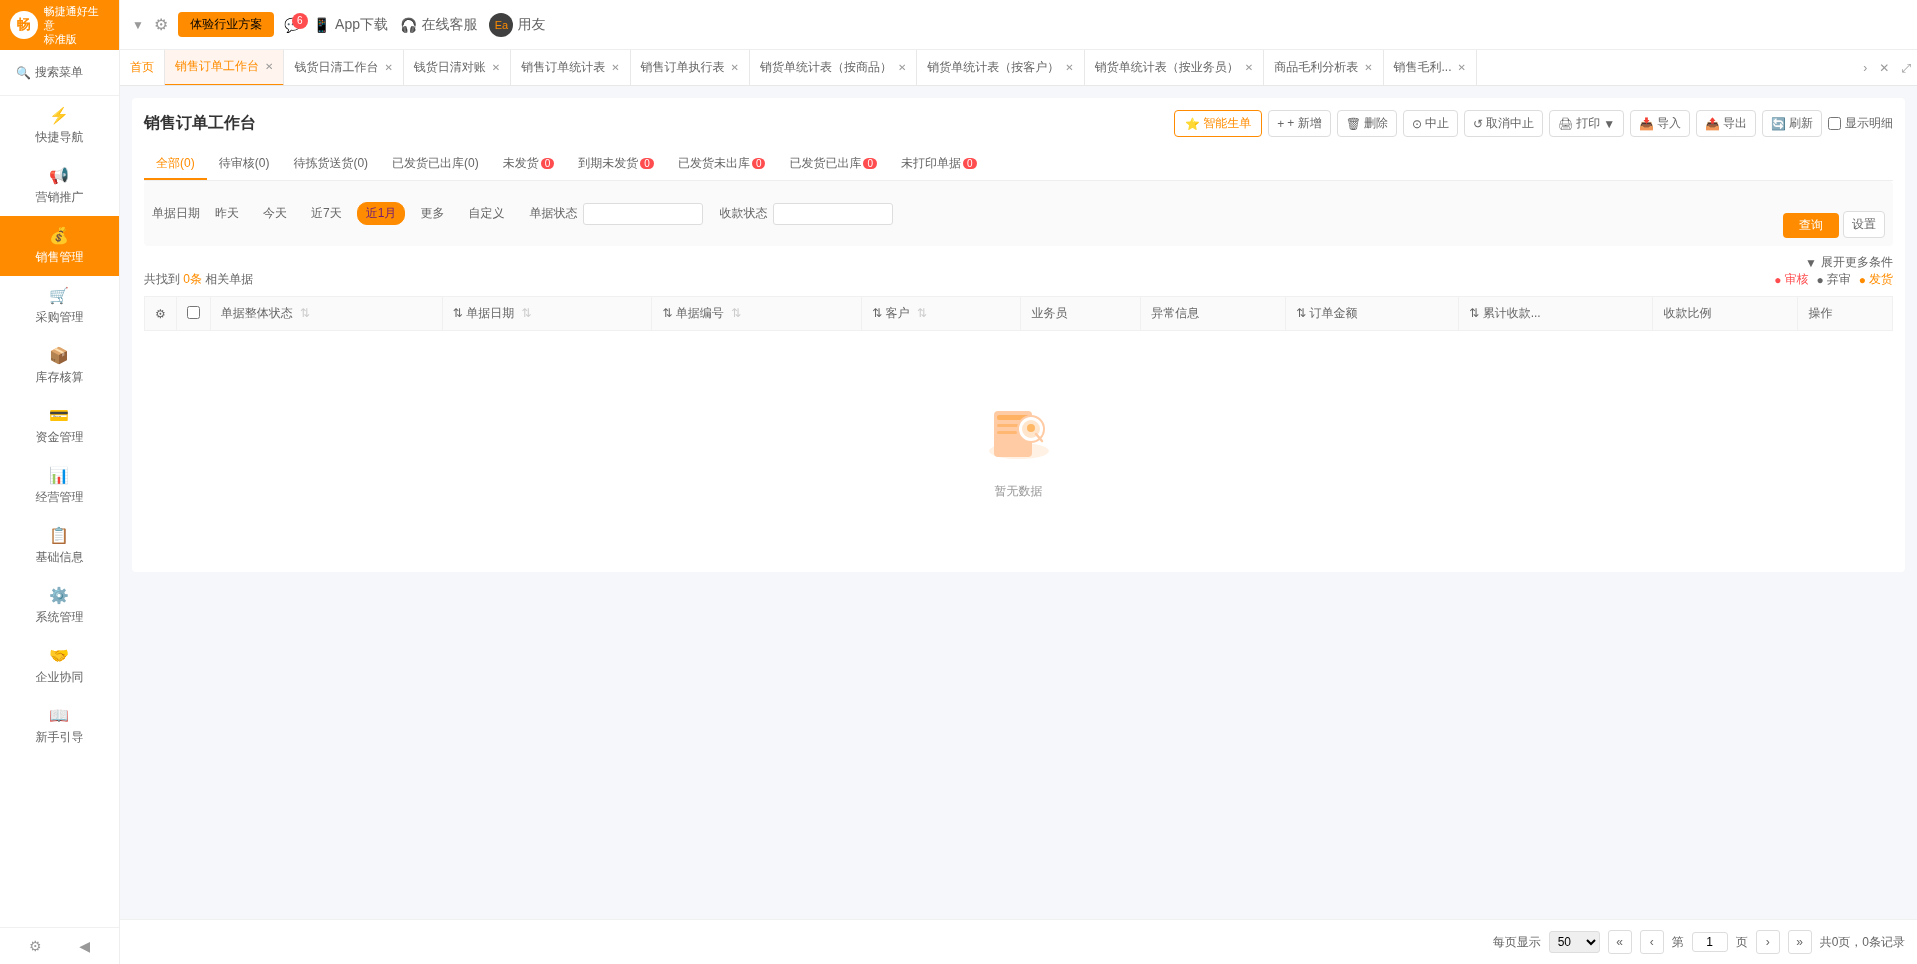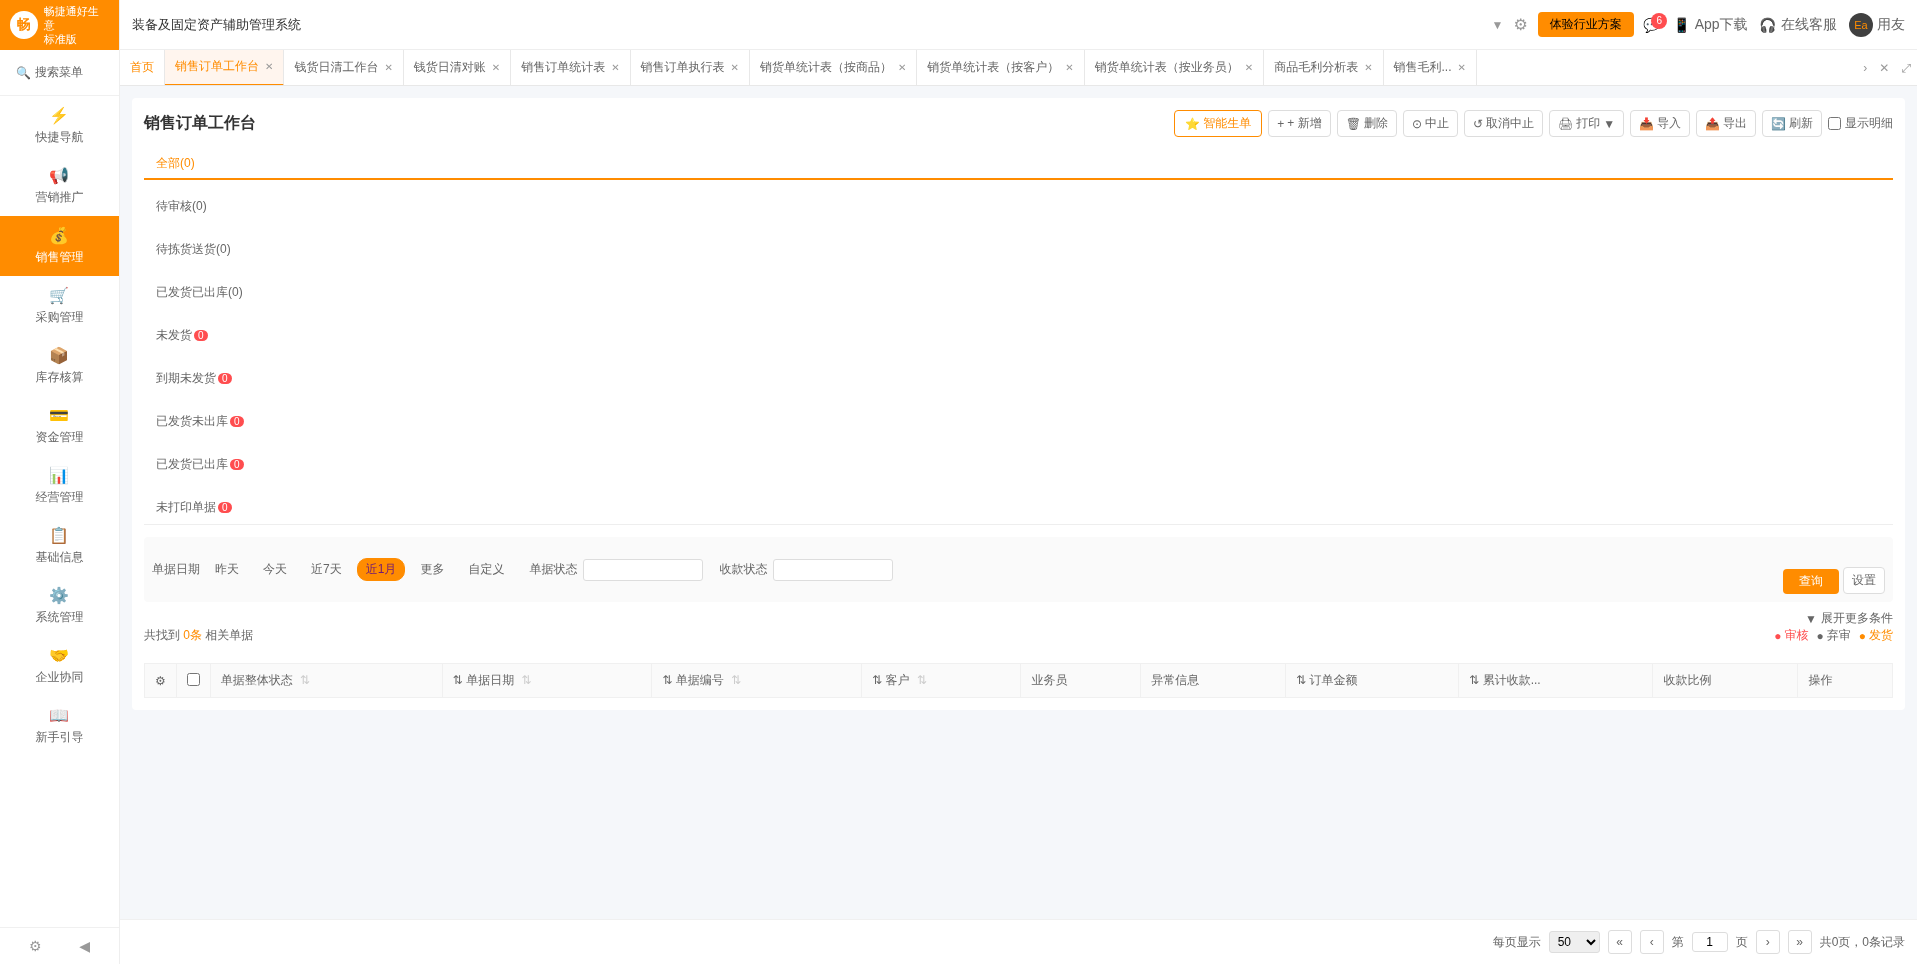--- a/index.html
+++ b/index.html
@@ -47,37 +47,37 @@
     
     .workbench { background: #fff; border-radius: 4px; padding: 12px; }
     .workbench-header { display: flex; align-items: center; justify-content: space-between; margin-bottom: 12px; }
     .workbench-title { font-size: 16px; font-weight: bold; color: #333; }
     .workbench-actions { display: flex; align-items: center; gap: 6px; }
     .btn-smart { background: #fff; border: 1px solid #ff8c00; color: #ff8c00; padding: 4px 10px; border-radius: 4px; cursor: pointer; font-size: 12px; display: flex; align-items: center; gap: 3px; }
     .btn-action { background: #fff; border: 1px solid #ddd; color: #666; padding: 4px 8px; border-radius: 4px; cursor: pointer; font-size: 12px; display: flex; align-items: center; gap: 3px; }
     .btn-orange { background: #ff8c00; color: #fff; border: none; }
 
     
-    .sub-tabs { display: flex; gap: 12px; border-bottom: 1px solid #eee; margin-bottom: 12px; flex-direction: column; }
+    .sub-tabs { display: flex; gap: 0; border-bottom: 1px solid #eee; margin-bottom: 0; }
     .sub-tab { padding: 6px 12px; cursor: pointer; color: #666; font-size: 12px; border-bottom: 2px solid transparent; }
     .sub-tab.active { color: #ff8c00; border-bottom: 2px solid #ff8c00; }
     .sub-tab .badge-red { background: #ff4d4f; color: #fff; border-radius: 10px; padding: 0 5px; font-size: 10px; margin-left: 2px; }
 
     
     .filter-row { display: flex; align-items: center; gap: 16px; margin-bottom: 8px; padding: 8px; background: #fafafa; border-radius: 4px; }
     .filter-item { display: flex; align-items: center; gap: 6px; font-size: 12px; color: #666; }
     .filter-label { white-space: nowrap; }
     .date-options { display: flex; align-items: center; gap: 6px; }
     .date-btn { padding: 2px 8px; border-radius: 3px; cursor: pointer; font-size: 12px; color: #666; border: 1px solid transparent; }
     .date-btn.active { background: #ff8c00; color: #701a75; border-color: #ff8c00; border-radius: 10px; }
     .filter-select { border: 1px solid #ddd; border-radius: 3px; padding: 3px 20px 3px 6px; font-size: 12px; color: #666; background: #fff; cursor: pointer; appearance: none; min-width: 120px; }
     .expand-btn { display: flex; align-items: center; gap: 4px; color: #666; cursor: pointer; font-size: 12px; margin-left: auto; }
 
     
-    .table-info { display: flex; align-items: flex-start; justify-content: space-between; margin-bottom: 19px; color: #666; font-size: 12px; }
+    .table-info { display: flex; align-items: flex-start; justify-content: space-between; margin-bottom: 8px; color: #666; font-size: 12px; }
     .table-actions-right { display: flex; gap: 8px; }
     .table-action-btn { color: #666; cursor: pointer; font-size: 12px; display: flex; align-items: center; gap: 3px; }
     .table-action-btn.red { color: #ff4d4f; }
     .table-action-btn.orange { color: #ff8c00; }
 
     .data-table { width: 100%; border-collapse: collapse; font-size: 12px; }
     .data-table th { background: #fafafa; border: 1px solid #f0f0f0; padding: 8px 10px; color: #666; font-weight: normal; text-align: left; white-space: nowrap; }
     .data-table .sort-icon { color: #ccc; margin-left: 4px; }
 
     
@@ -165,21 +165,20 @@
 
   <div class="sidebar-footer">
     <span class="sidebar-footer-btn">⚙</span>
     <span class="sidebar-footer-btn">◀</span>
   </div>
 </div>
 
 <div class="main">
 
   <div class="top-header">
-    <span class="system-title">装备及固定资产辅助管理系统</span>
     <span style="color:#999;cursor:pointer;">▼</span>
     <span style="color:#999;cursor:pointer;font-size:16px;">⚙</span>
     <button class="btn-industry">体验行业方案</button>
 
     <div class="header-actions">
       <div class="header-icon-wrap">
         <span class="header-icon">💬</span>
         <span class="badge">6</span>
       </div>
       <span class="header-icon">
@@ -431,20 +430,36 @@
             </th>
             <th>
               <span>操作</span>
             </th>
           </tr>
         </thead>
         <tbody id="table-body">
         </tbody>
       </table>
 
+      <div class="empty-state">
+        <div class="empty-icon">
+          <svg width="80" height="80" viewBox="0 0 80 80" fill="none" xmlns="http://www.w3.org/2000/svg">
+            <ellipse cx="40" cy="60" rx="30" ry="8" fill="#ffe5cc" opacity="0.5"></ellipse>
+            <rect x="15" y="20" width="38" height="46" rx="4" fill="#ffcba4"></rect>
+            <rect x="18" y="24" width="32" height="5" rx="2" fill="#ff8c00" opacity="0.4"></rect>
+            <rect x="18" y="33" width="24" height="3" rx="1.5" fill="#ff8c00" opacity="0.3"></rect>
+            <rect x="18" y="40" width="20" height="3" rx="1.5" fill="#ff8c00" opacity="0.3"></rect>
+            <circle cx="52" cy="38" r="13" fill="#fff" stroke="#ffcba4" stroke-width="2"></circle>
+            <circle cx="52" cy="38" r="9" fill="#ffe5cc"></circle>
+            <line x1="57" y1="43" x2="63" y2="50" stroke="#ffcba4" stroke-width="2.5" stroke-linecap="round"></line>
+            <circle cx="52" cy="37" r="4" fill="#ff8c00" opacity="0.5"></circle>
+          </svg>
+        </div>
+        <span>暂无数据</span>
+      </div>
 
     </div>
   </div>
 
   <div class="pagination">
     <span>每页显示</span>
     <select class="page-select">
       <option value="20">20</option>
       <option value="50" selected="">50</option>
       <option value="100">100</option>

